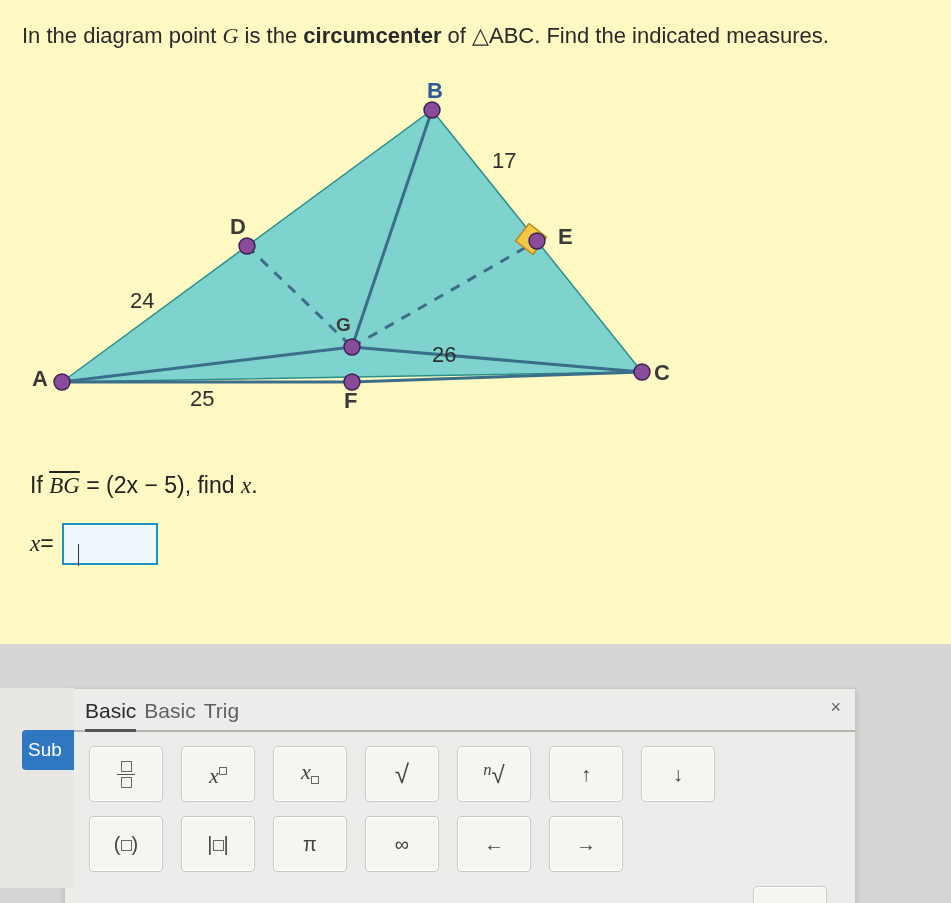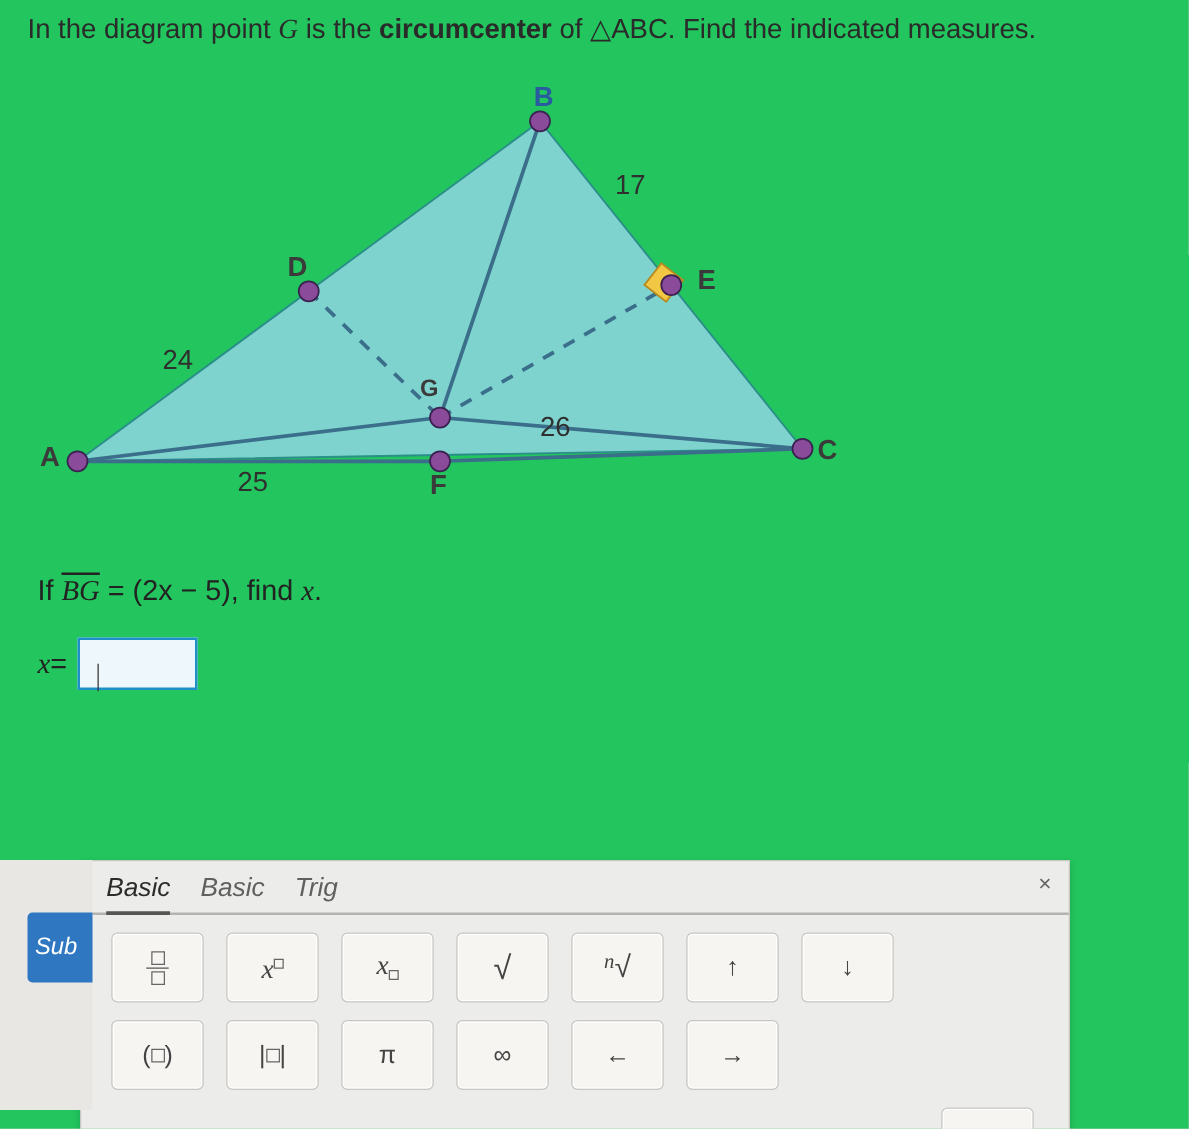--- a/index.html
+++ b/index.html
@@ -8,23 +8,23 @@
     height: 903px;
     background: #d8d6d4;
     font-family: -apple-system, "Segoe UI", Arial, sans-serif;
     overflow: hidden;
     position: relative;
   }
   .content-area {
     position: absolute;
     left: 0; top: 0;
     width: 951px;
-    height: 903px;
-    background: #22c55e;
-    padding: 7px 0 0 22px;
+    height: 644px;
+    background: #fef9c3;
+    padding: 20px 0 0 22px;
   }
   .instruction {
     font-size: 22px;
     color: #2a2a2a;
     line-height: 1.45;
   }
   .instruction b { font-weight: 700; }
   .diagram-wrap {
     position: relative;
     width: 640px;
@@ -75,27 +75,26 @@
     left: 64px;
     top: 688px;
     width: 792px;
     background: #ececea;
     border: 1px solid #c9c7c3;
     box-shadow: 0 2px 6px rgba(0,0,0,0.15);
     padding-bottom: 20px;
   }
   .tabs {
     display: flex;
-    gap: 24px;
+    gap: 8px;
     padding: 10px 16px 0 20px;
     font-size: 21px;
     color: #606060;
     border-bottom: 2px solid #b5b3af;
     position: relative;
-    font-style: italic;
   }
   .tab { padding-bottom: 6px; cursor: pointer; }
   .tab.active { color: #2b2b2b; border-bottom: 3px solid #555; margin-bottom: -2px; }
   .close-x {
     position: absolute;
     right: 14px;
     top: 8px;
     font-size: 18px;
     color: #666;
     cursor: pointer;
@@ -123,31 +122,30 @@
   .mbtn .frac {
     display: flex; flex-direction: column; align-items: center; line-height: 1;
   }
   .mbtn .frac .line { width: 18px; border-top: 1.5px solid #555; margin: 2px 0; }
   .mbtn .box { width: 11px; height: 11px; border: 1.2px solid #666; display:inline-block; }
   .submit-btn {
     position: absolute;
     left: 22px;
     top: 730px;
     width: 52px;
-    height: 56px;
+    height: 40px;
     background: #2f77c1;
     color: #fff;
     font-size: 19px;
     border-radius: 4px 0 0 4px;
     display: flex;
     align-items: center;
     justify-content: flex-start;
     padding-left: 6px;
     overflow: hidden;
-    font-style: italic;
   }
   .panel-overlay-left {
     position: absolute;
     left: 0; top: 688px;
     width: 74px; height: 200px;
     background: #e9e7e4;
   }
   svg .tri-fill { fill: #7fd3cf; stroke: #2a8e89; stroke-width: 1.5; }
   svg .seg { stroke: #3a6e8a; stroke-width: 3; fill: none; }
   svg .dash { stroke-dasharray: 10 9; }

